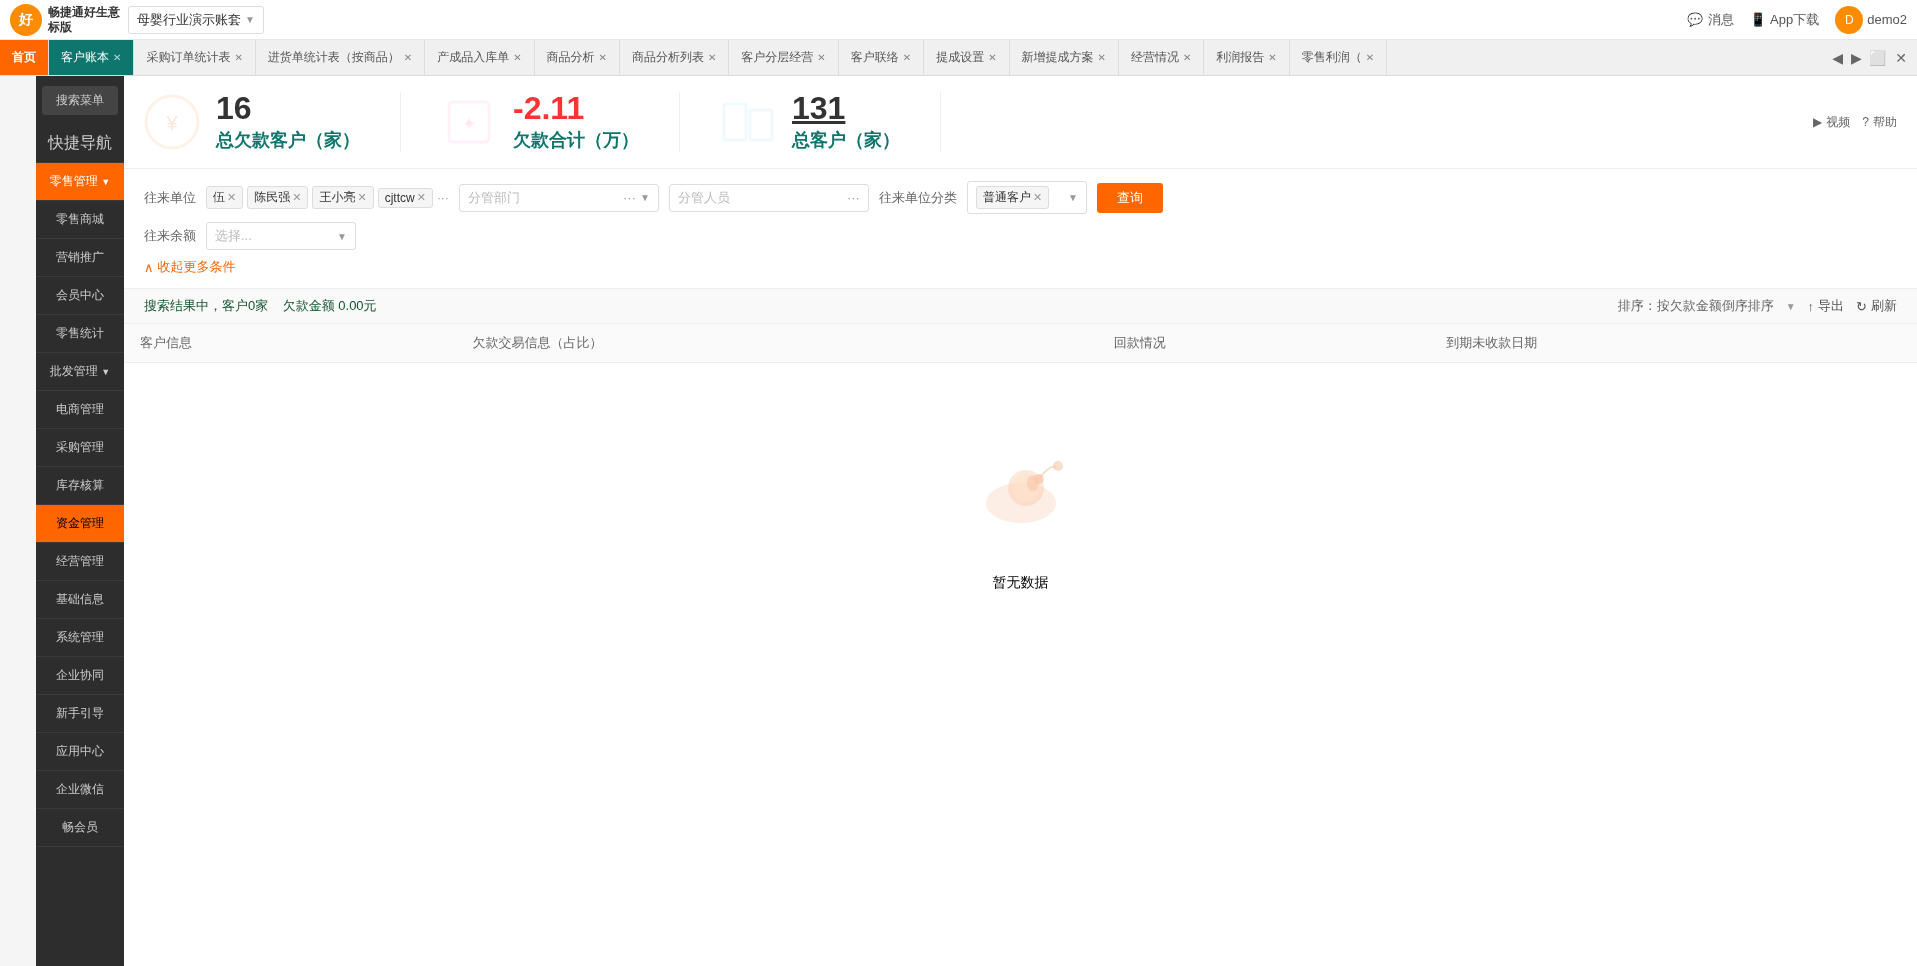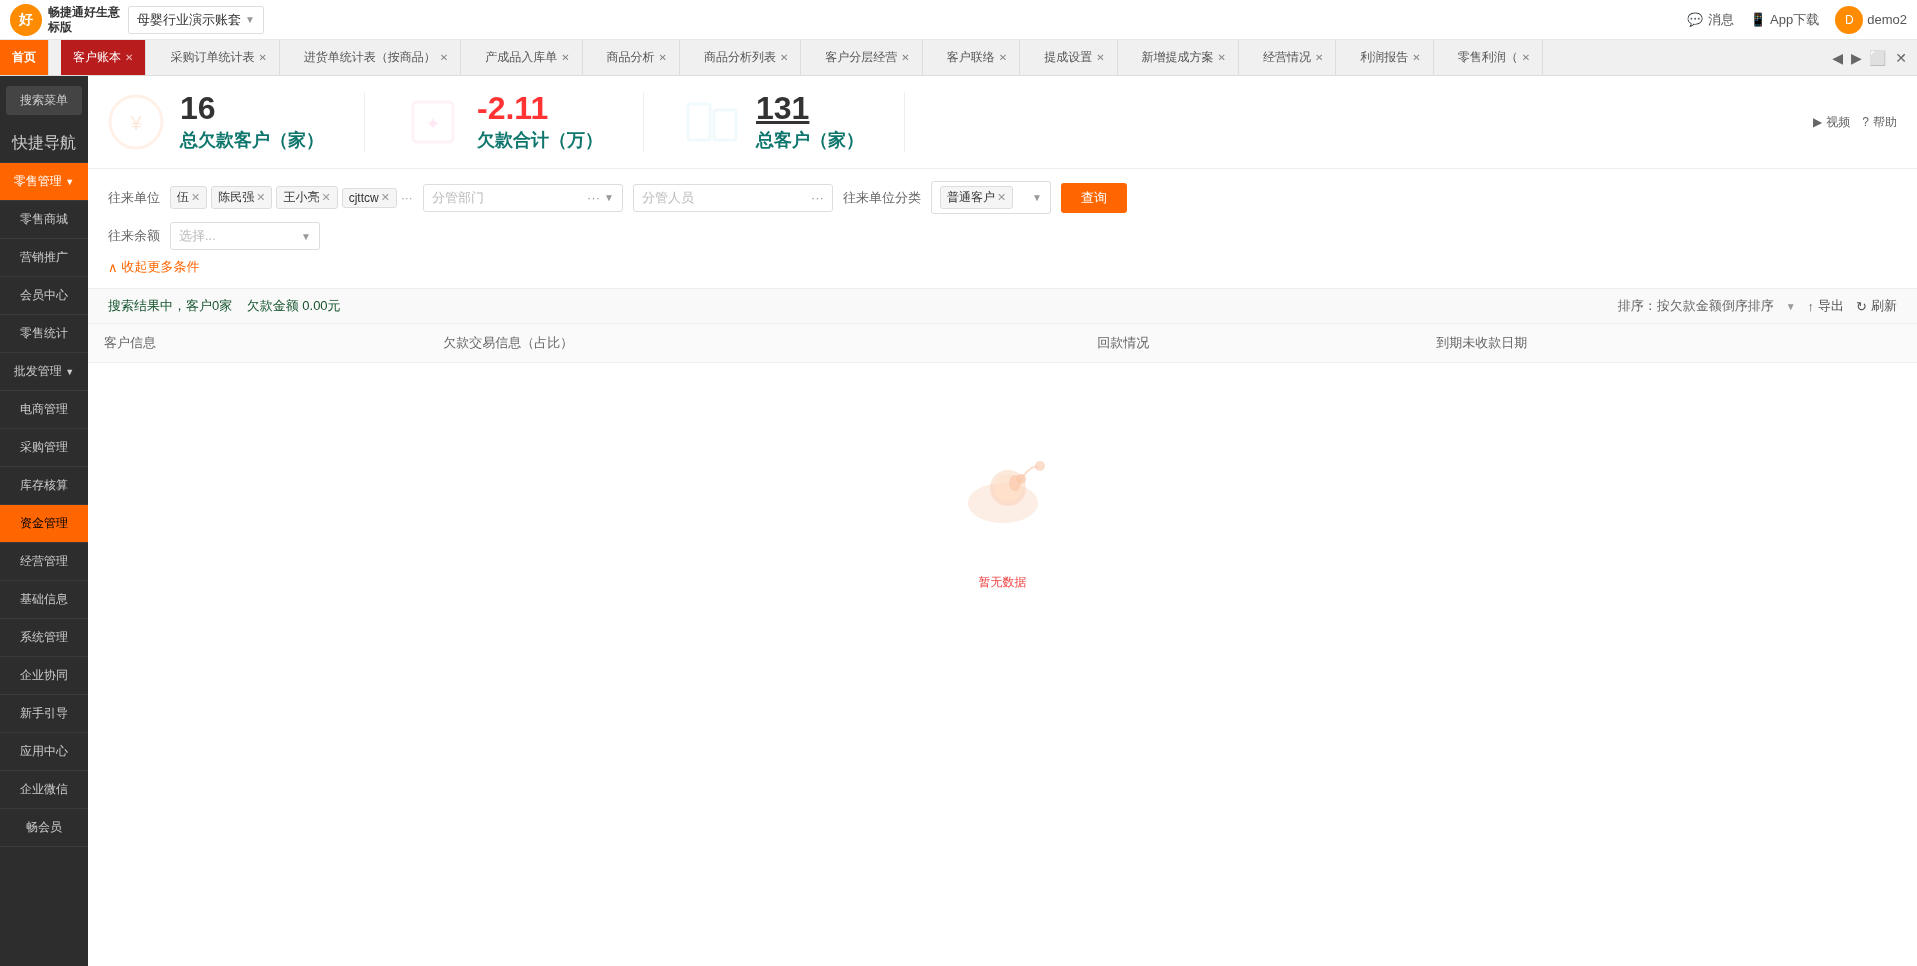--- a/index.html
+++ b/index.html
@@ -15,34 +15,34 @@
     .logo-icon { width: 32px; height: 32px; background: #ff8c00; border-radius: 50%; display: flex; align-items: center; justify-content: center; color: white; font-size: 14px; font-weight: bold; }
     .logo-text { font-size: 12px; color: #333; font-weight: bold; line-height: 1.2; }
     .store-selector { display: flex; align-items: center; gap: 4px; font-size: 13px; color: #333; cursor: pointer; padding: 4px 8px; border: 1px solid #ddd; border-radius: 3px; }
     .top-header-right { display: flex; align-items: center; gap: 16px; }
     .header-action { display: flex; align-items: center; gap: 4px; color: #555; cursor: pointer; font-size: 13px; }
     .avatar { width: 28px; height: 28px; border-radius: 50%; background: #ff8c00; display: flex; align-items: center; justify-content: center; color: white; font-size: 12px; }
 
     
     .tab-bar {
       display: flex; align-items: center; background: #f0f0f0; height: 36px;
-      border-bottom: 1px solid #ddd; overflow: hidden; flex-shrink: 0; gap: 12px;
+      border-bottom: 1px solid #ddd; overflow: hidden; flex-shrink: 0;
     }
     .tab { display: flex; align-items: center; padding: 0 12px; height: 36px; cursor: pointer; font-size: 12px; color: #555; border-right: 1px solid #ddd; white-space: nowrap; gap: 4px; }
-    .tab.active { background: #b91c1c; color: white; }
+    .tab.active { background: #0f766e; color: white; }
     .tab.home { background: #ff6600; color: white; font-weight: bold; }
     .tab-close { font-size: 10px; color: inherit; opacity: 0.7; cursor: pointer; }
     .tab-controls { display: flex; align-items: center; margin-left: auto; padding: 0 8px; gap: 4px; }
     .tab-ctrl-btn { cursor: pointer; color: #666; font-size: 14px; padding: 2px; }
 
     
     .main-layout { display: flex; flex: 1; overflow: hidden; }
 
     
-    .sidebar { width: 88px; background: #2d2d2d; display: flex; flex-direction: column; overflow-y: auto; flex-shrink: 0; }
+    .sidebar { width: 88px; background: #2d2d2d; display: flex; flex-direction: column; overflow-y: auto; flex-shrink: 0; margin-left: 36px; }
     .sidebar-search { padding: 10px 6px; }
     .sidebar-search-btn { width: 100%; background: #444; border: none; color: #ccc; padding: 6px 4px; border-radius: 3px; cursor: pointer; font-size: 12px; text-align: center; }
     .sidebar-nav-btn { padding: 8px 6px; text-align: center; color: #ccc; font-size: 16px; cursor: pointer; border-bottom: 1px solid #3a3a3a; }
     .sidebar-item { padding: 10px 6px; text-align: center; color: #ccc; font-size: 12px; cursor: pointer; border-bottom: 1px solid #3a3a3a; }
     .sidebar-item.active { background: #ff6600; color: white; }
 
     
     .content-area { flex: 1; display: flex; flex-direction: column; overflow: hidden; background: #f5f5f5; }
 
     
@@ -80,21 +80,21 @@
     .result-actions { display: flex; align-items: center; gap: 12px; font-size: 13px; color: #555; }
     .result-action-item { display: flex; align-items: center; gap: 4px; cursor: pointer; }
     .sort-label { color: #666; }
 
     
     .table-area { flex: 1; background: white; overflow: auto; }
     .data-table { width: 100%; border-collapse: collapse; }
     .data-table th { background: #fafafa; padding: 10px 16px; text-align: left; font-size: 13px; color: #666; font-weight: normal; border-bottom: 1px solid #eee; white-space: nowrap; }
     .empty-area { display: flex; flex-direction: column; align-items: center; justify-content: center; padding: 80px 0; }
     .empty-icon { font-size: 80px; color: #f5a06e; opacity: 0.6; margin-bottom: 12px; }
-    .empty-text { color: #ef4444; font-size: 12px; }
+    .empty-text { color: #000000; font-size: 14px; }
 
     
     .query-btn { background: #ff6600; color: white; border: none; padding: 6px 20px; border-radius: 3px; cursor: pointer; font-size: 13px; }
 
     .chevron { font-size: 10px; color: #999; }
   </style>
 </head>
 <body>
 
 <div class="top-header">

